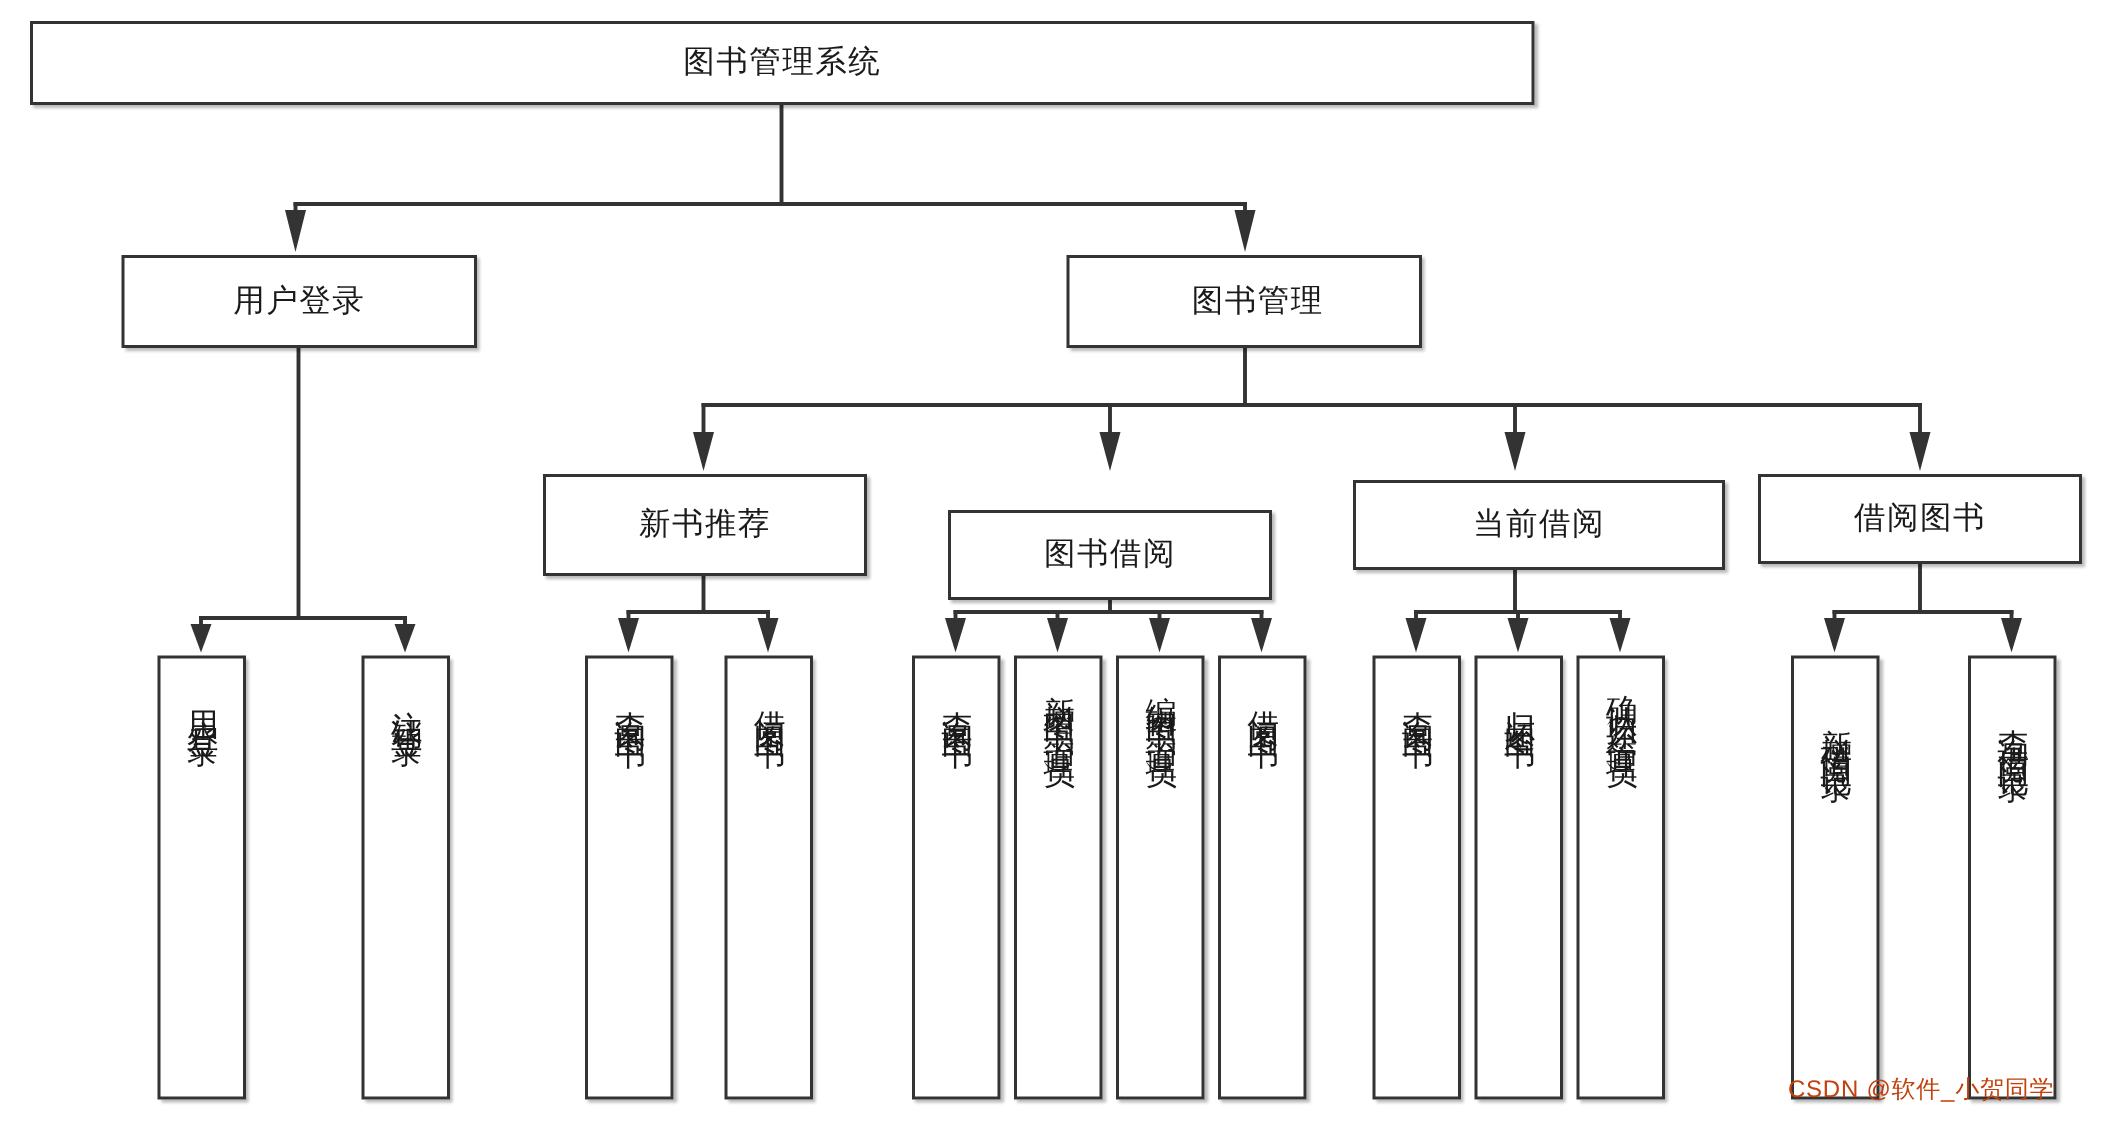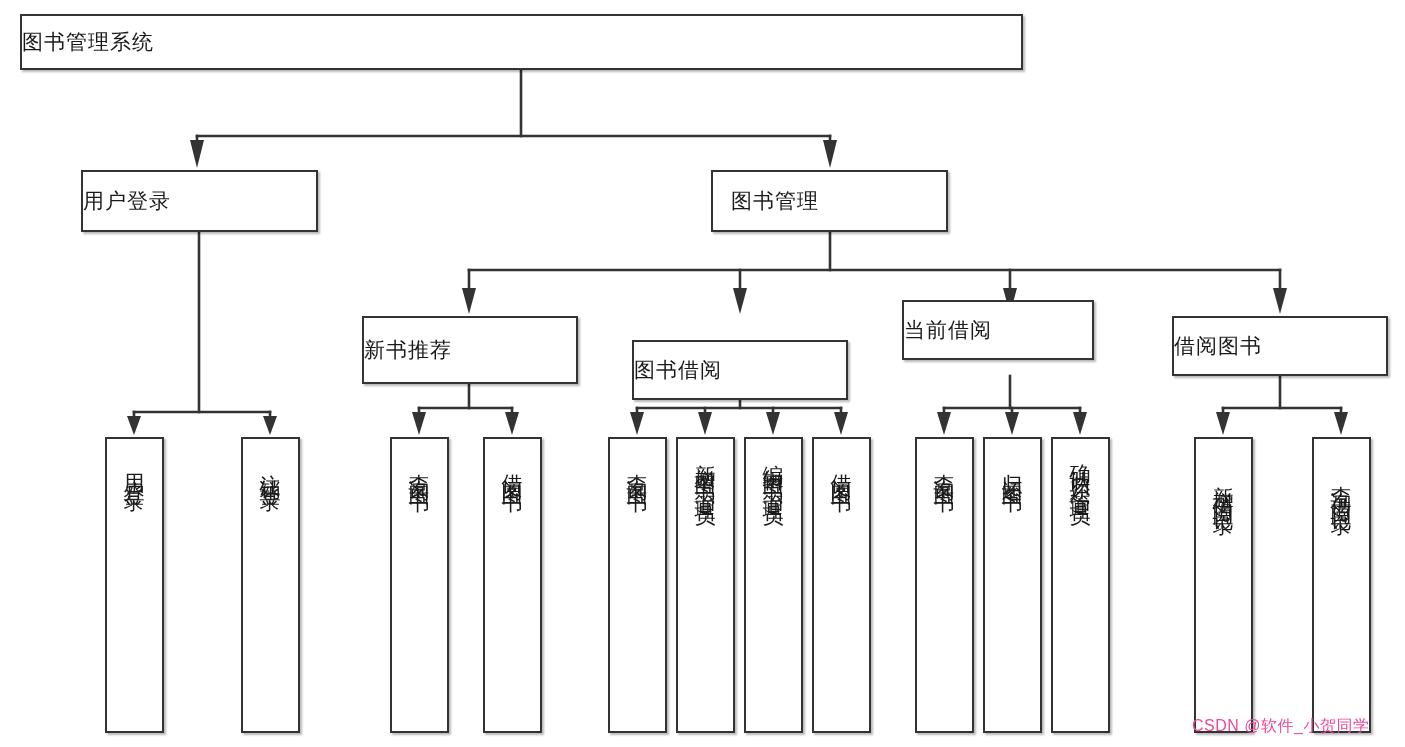--- a/index.html
+++ b/index.html
@@ -25,20 +25,21 @@
     height: 747px;
   }
   .node-box {
     position: absolute;
     box-sizing: border-box;
     border: 2px solid #333333;
     background: #ffffff;
     box-shadow: 2px 2px 2px rgba(0,0,0,0.28);
     display: flex;
     align-items: center;
+    justify-content: center;
   }
   .node-label {
     font-size: 21px;
     color: #1a1a1a;
     letter-spacing: 1px;
     line-height: 1.2;
     white-space: nowrap;
     text-align: center;
   }
   .node-box.vertical {
@@ -49,21 +50,21 @@
   .node-box.vertical .node-label {
     writing-mode: vertical-rl;
     text-orientation: upright;
     font-size: 21px;
     letter-spacing: 6px;
     white-space: normal;
   }
   .watermark {
     position: absolute;
     font-size: 16px;
-    color: #ec4899;
+    color: #c2410c;
     white-space: nowrap;
     letter-spacing: 0.5px;
   }
 </style>
 </head>
 <body>
 
 <div id="diagram-root">
 
   <svg id="diagram-svg" viewBox="0 0 1405 747">
@@ -154,21 +155,21 @@
   <div class="node-box" style="left:711px; top:170px; width:237px; height:62px;padding-left:18px;">
     <span class="node-label">图书管理</span>
   </div>
 
   <div class="node-box" style="left:362px; top:316px; width:216px; height:68px;">
     <span class="node-label">新书推荐</span>
   </div>
   <div class="node-box" style="left:632px; top:316px; width:216px; height:60px;margin-top:24px;">
     <span class="node-label">图书借阅</span>
   </div>
-  <div class="node-box" style="left:902px; top:300px; width:192px; height:60px;">
+  <div class="node-box" style="left:902px; top:320px; width:248px; height:60px;">
     <span class="node-label">当前借阅</span>
   </div>
   <div class="node-box" style="left:1172px; top:316px; width:216px; height:60px;">
     <span class="node-label">借阅图书</span>
   </div>
 
   <div class="node-box vertical" style="left:105px; top:437px; width:59px; height:296px;">
     <span class="node-label">用户登录</span>
   </div>
   <div class="node-box vertical" style="left:241px; top:437px; width:59px; height:296px;">

